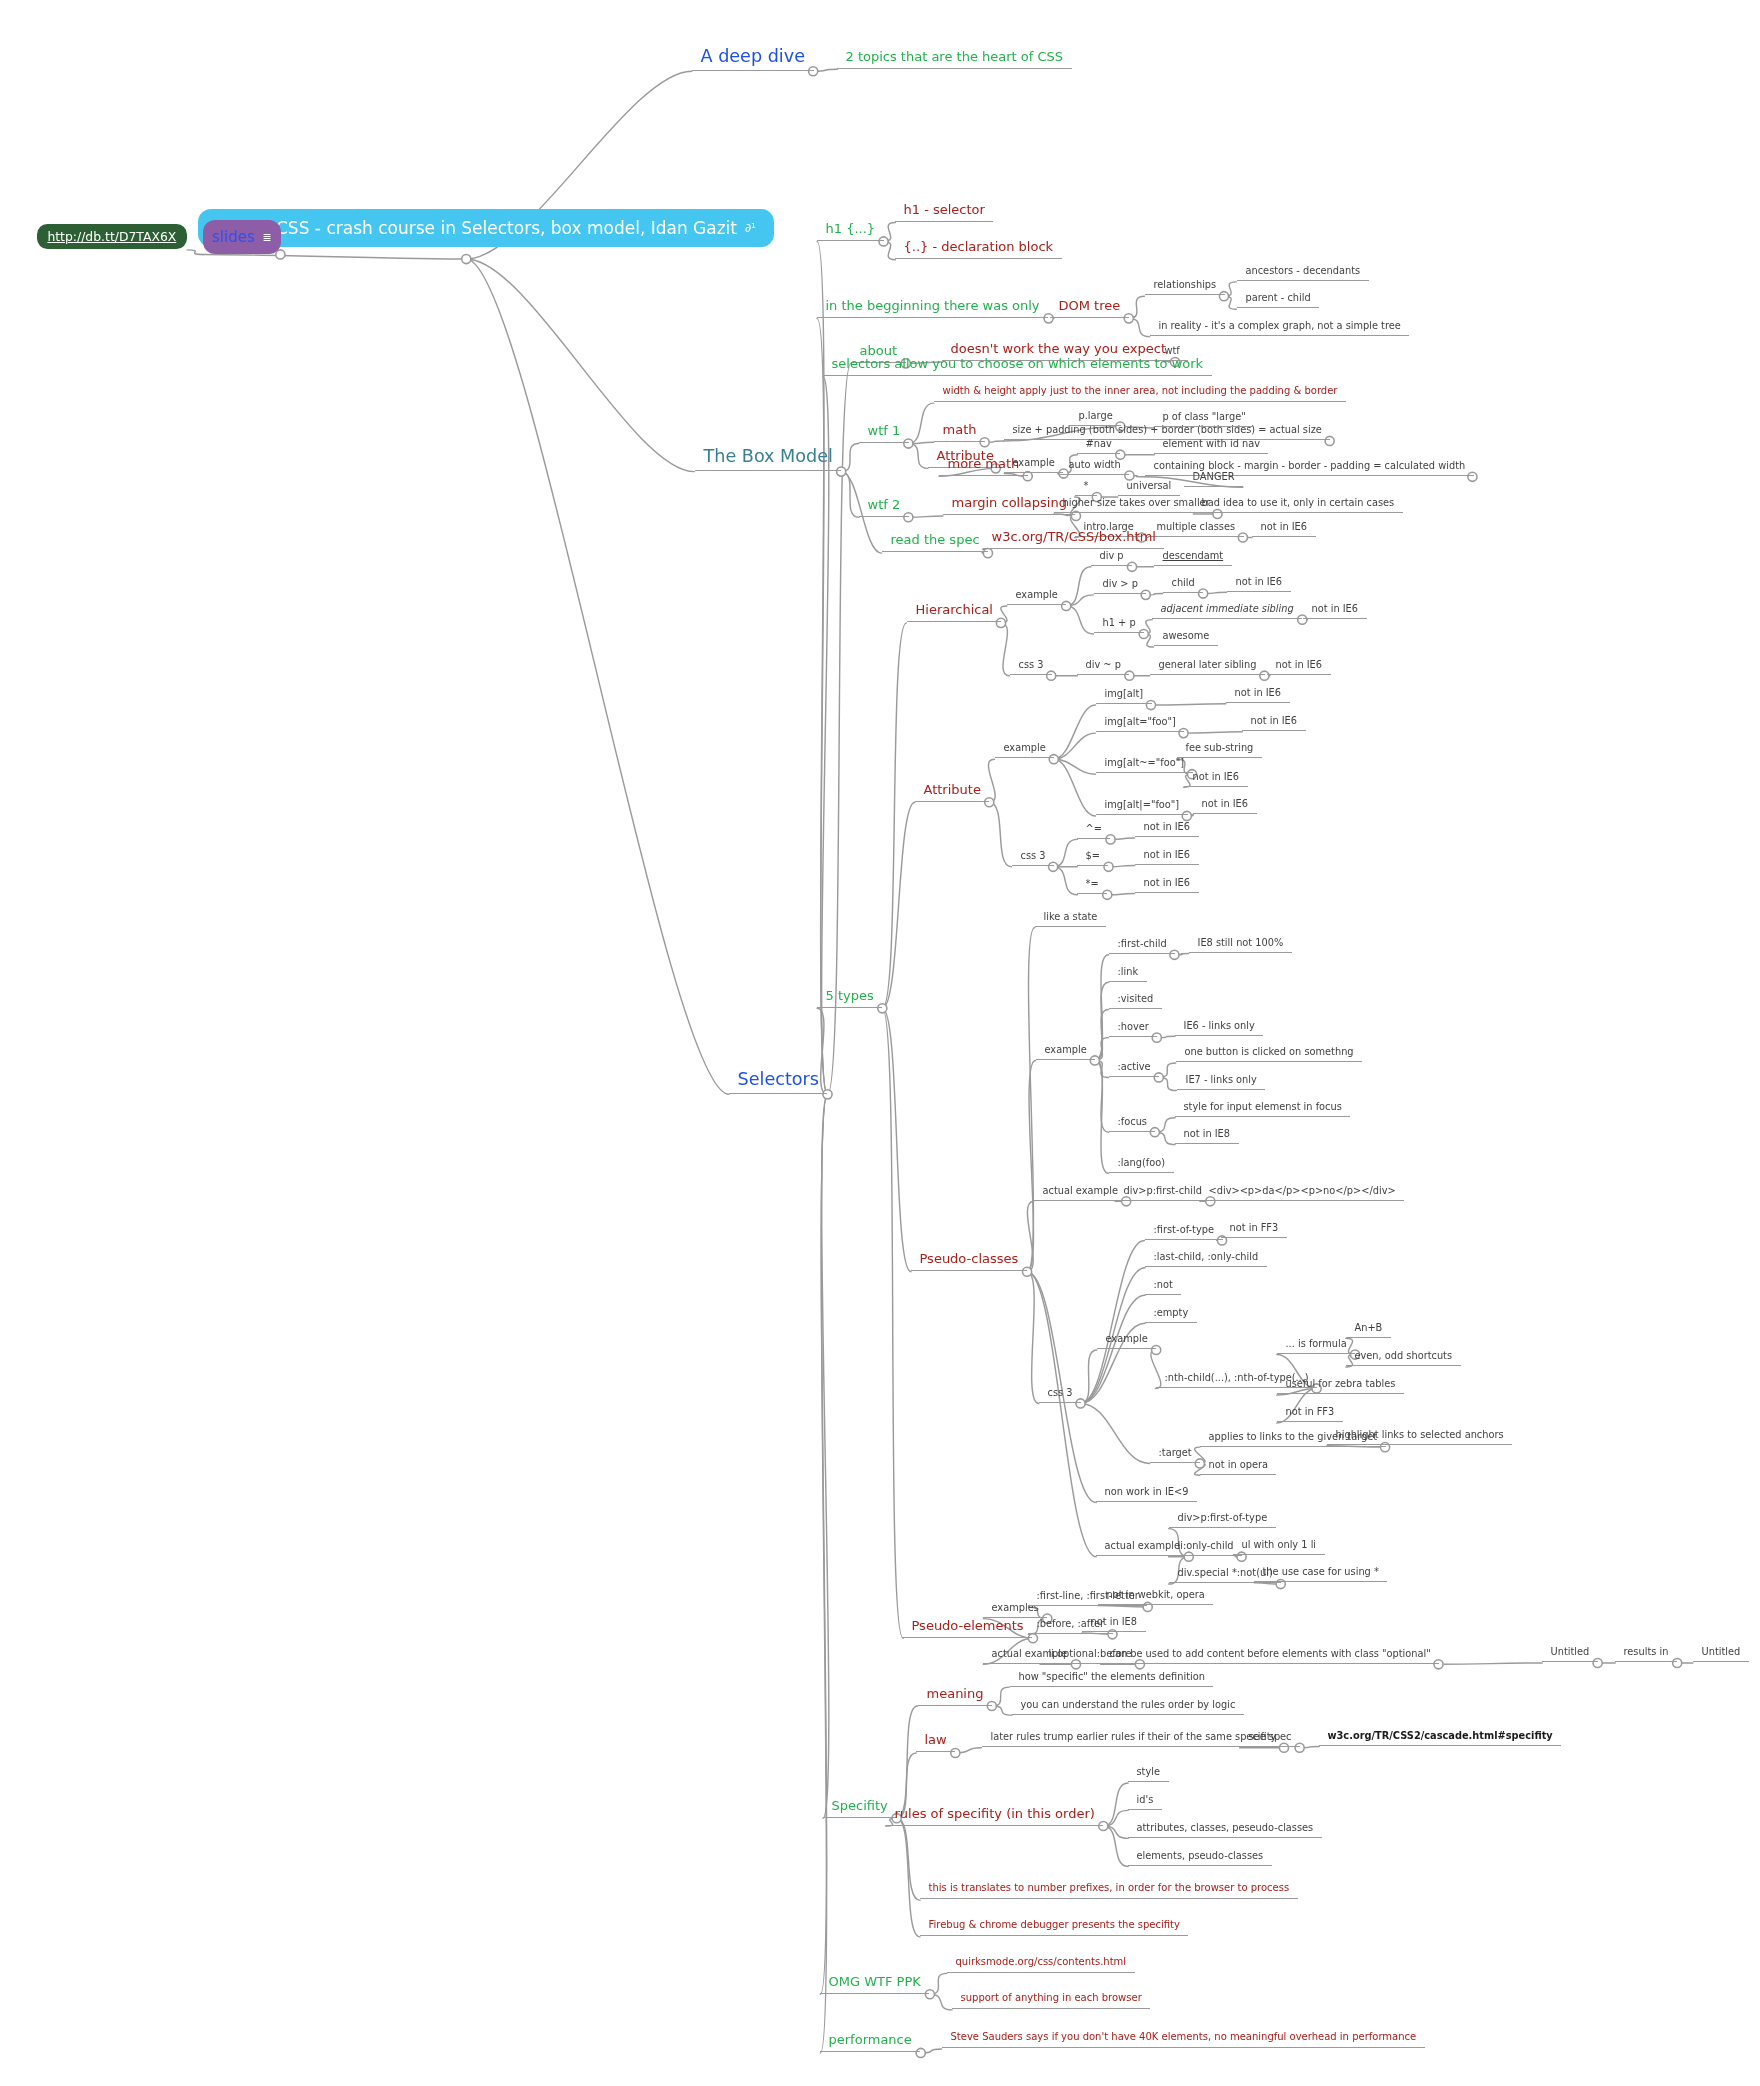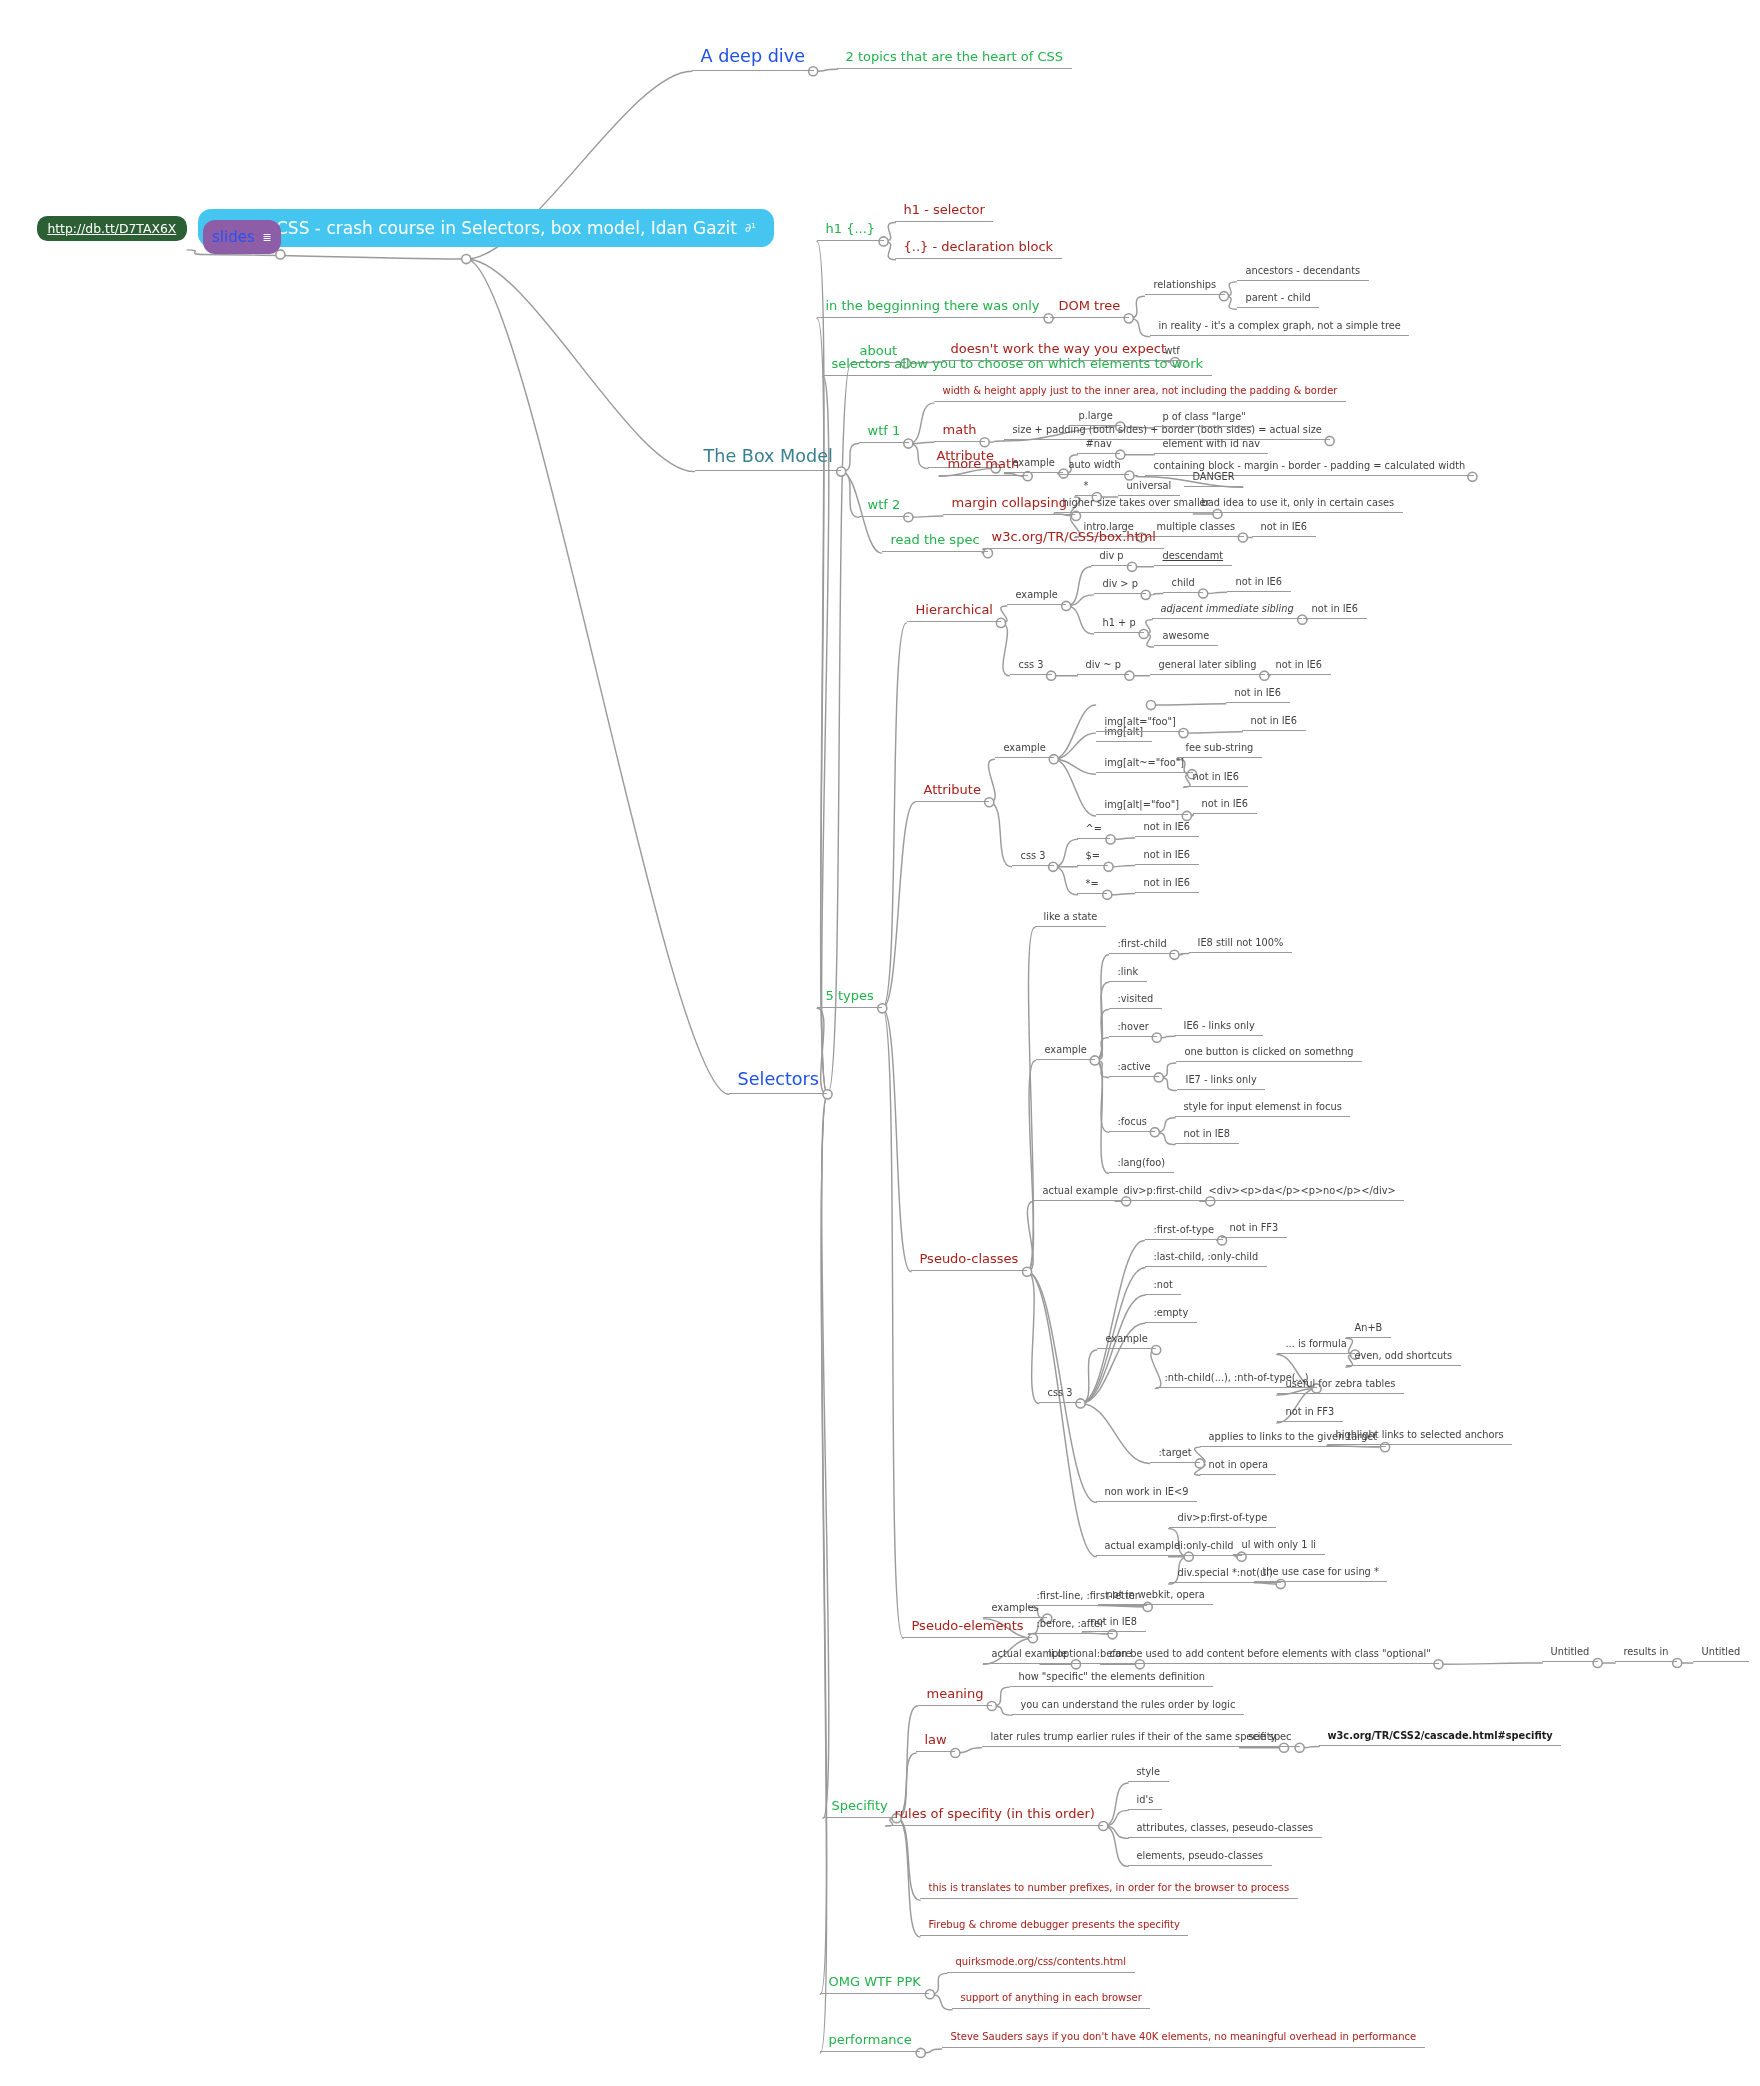--- a/index.html
+++ b/index.html
@@ -266,21 +266,21 @@
       <circle cx="1465" cy="2688" r="7"></circle>
       <circle cx="1969" cy="2680" r="7"></circle>
       <circle cx="1993" cy="2680" r="7"></circle>
       <circle cx="1692" cy="2800" r="7"></circle>
       <circle cx="1426" cy="3058" r="7"></circle>
       <circle cx="1412" cy="3148" r="7"></circle>
     </svg>
 
 <div class="n pill pill-root" style="left: 198px; top: 209px;"><span>CSS - crash course in Selectors, box model, Idan Gazit</span><span class="ic">∂¹</span></div>
     <div class="n pill pill-slides" style="left: 203px; top: 220px; border-radius: 12px;"><span>slides</span><span class="ic">≣</span></div>
-    <div class="n pill pill-url" style="left: 37px; top: 216px;"><span>http://db.tt/D7TAX6X</span></div>
+    <div class="n pill pill-url" style="left: 37px; top: 224px;"><span>http://db.tt/D7TAX6X</span></div>
     <div class="n blue" style="left: 692px; top: 47px;"><span>A deep dive</span></div>
     <div class="n green" style="left: 837px; top: 50px;"><span>2 topics that are the heart of CSS</span></div>
     <div class="n teal" style="left: 695px; top: 447px;"><span>The Box Model</span></div>
     <div class="n blue" style="left: 729px; top: 1070px;"><span>Selectors</span></div>
     <div class="n green" style="left: 817px; top: 222px;"><span>h1 {...}</span></div>
     <div class="n red" style="left: 895px; top: 203px;"><span>h1 - selector</span></div>
     <div class="n red" style="left: 895px; top: 240px;"><span>{..} - declaration block</span></div>
     <div class="n green" style="left: 817px; top: 299px;"><span>in the begginning there was only</span></div>
     <div class="n red" style="left: 1050px; top: 299px;"><span>DOM tree</span></div>
     <div class="n gray" style="left: 1145px; top: 280px;"><span>relationships</span></div>
@@ -327,21 +327,21 @@
     <div class="n gray" style="left: 1094px; top: 618px;"><span>h1 + p</span></div>
     <div class="n gray" style="left: 1152px; top: 604px; font-style: italic;"><span>adjacent immediate sibling</span></div>
     <div class="n gray" style="left: 1303px; top: 604px;"><span>not in IE6</span></div>
     <div class="n gray" style="left: 1154px; top: 631px;"><span>awesome</span></div>
     <div class="n gray" style="left: 1010px; top: 660px;"><span>css 3</span></div>
     <div class="n gray" style="left: 1077px; top: 660px;"><span>div ~ p</span></div>
     <div class="n gray" style="left: 1150px; top: 660px;"><span>general later sibling</span></div>
     <div class="n gray" style="left: 1267px; top: 660px;"><span>not in IE6</span></div>
     <div class="n red" style="left: 915px; top: 783px;"><span>Attribute</span></div>
     <div class="n gray" style="left: 995px; top: 743px;"><span>example</span></div>
-    <div class="n gray" style="left: 1096px; top: 689px; margin-top: 38px;"><span>img[alt]</span></div>
+    <div class="n gray" style="left: 1096px; top: 689px;"><span>img[alt]</span></div>
     <div class="n gray" style="left: 1226px; top: 688px;"><span>not in IE6</span></div>
     <div class="n gray" style="left: 1096px; top: 717px;"><span>img[alt="foo"]</span></div>
     <div class="n gray" style="left: 1242px; top: 716px;"><span>not in IE6</span></div>
     <div class="n gray" style="left: 1096px; top: 758px;"><span>img[alt~="foo"]</span></div>
     <div class="n gray" style="left: 1177px; top: 743px;"><span>fee sub-string</span></div>
     <div class="n gray" style="left: 1184px; top: 772px;"><span>not in IE6</span></div>
     <div class="n gray" style="left: 1096px; top: 800px;"><span>img[alt|="foo"]</span></div>
     <div class="n gray" style="left: 1193px; top: 799px;"><span>not in IE6</span></div>
     <div class="n gray" style="left: 1012px; top: 851px;"><span>css 3</span></div>
     <div class="n gray" style="left: 1077px; top: 824px;"><span>^=</span></div>

